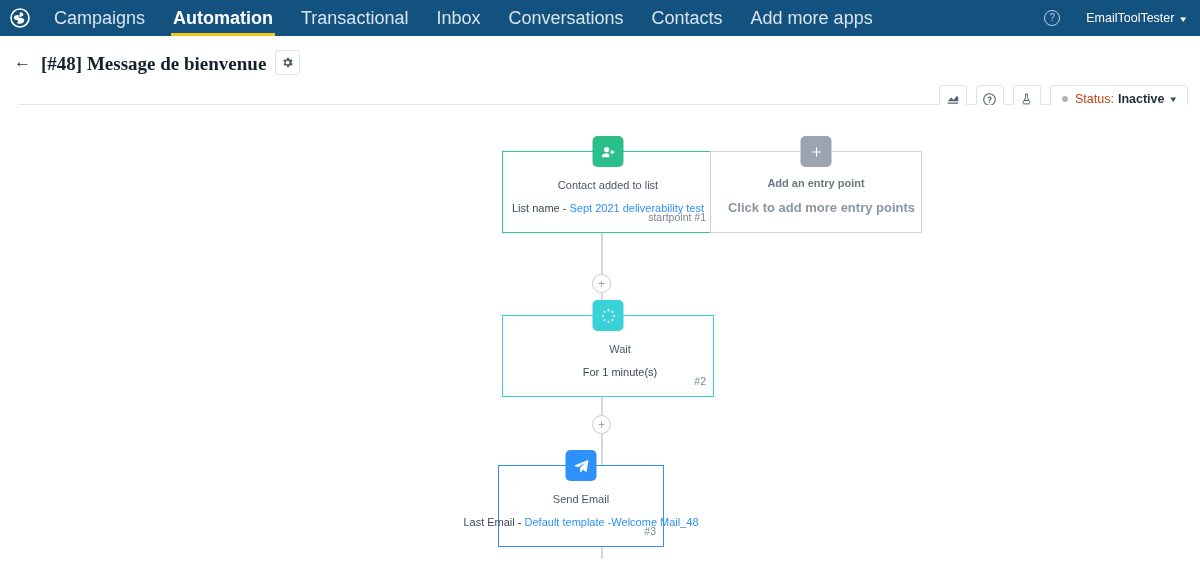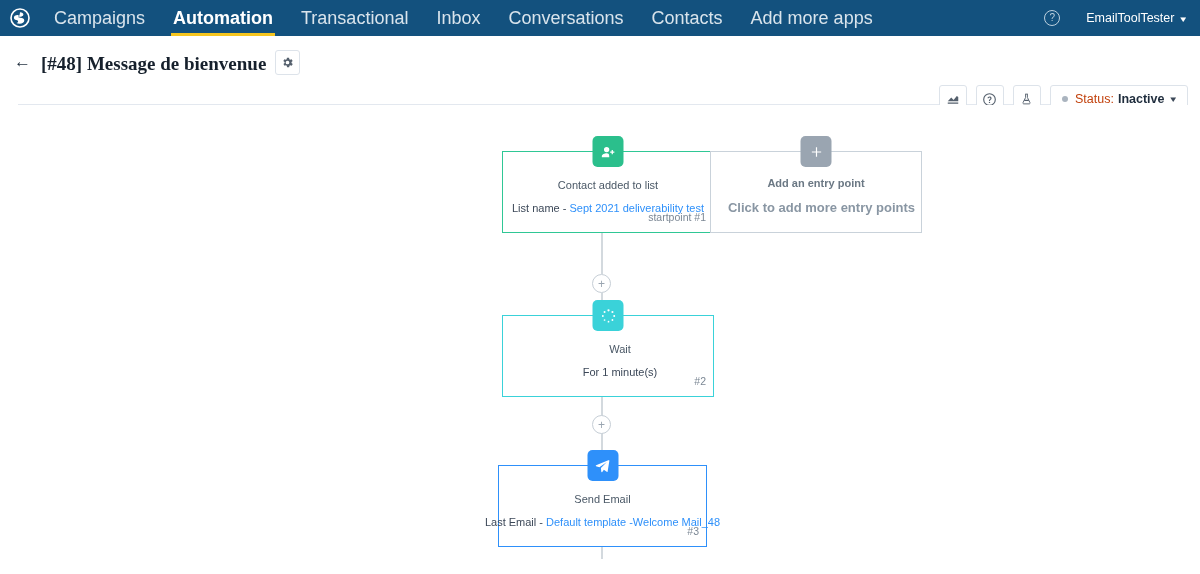--- a/index.html
+++ b/index.html
@@ -361,21 +361,21 @@
         </g>
       </svg>
     </div>
     <div class="node-body">
       <div class="node-title">Wait</div>
       <div class="node-sub">For 1 minute(s)</div>
     </div>
     <div class="node-tag">#2</div>
   </div>
 
-  <div class="node blue" style="left:498px; top:360px; width:209px;">
+  <div class="node blue" style="left:498px; top:360px; width:166px;">
     <div class="node-icon ni-blue">
       <svg width="16" height="16" viewBox="0 0 24 24" aria-hidden="true">
         <path fill="#ffffff" d="M21.6 3.1 2.4 10.8c-.7.3-.7 1.2 0 1.4l4.9 1.8 11.3-8-9 9.1.6 5.5c.1.7 1 .9 1.4.3l2.5-3.3 4.2 3.1c.5.4 1.3.1 1.4-.6l2.6-16c.1-.7-.6-1.3-1.2-1z"></path>
       </svg>
     </div>
     <div class="node-body">
       <div class="node-title">Send Email</div>
       <div class="node-sub">
         <span>Last Email - </span><span class="link">Default template -Welcome Mail_48</span>
       </div>

